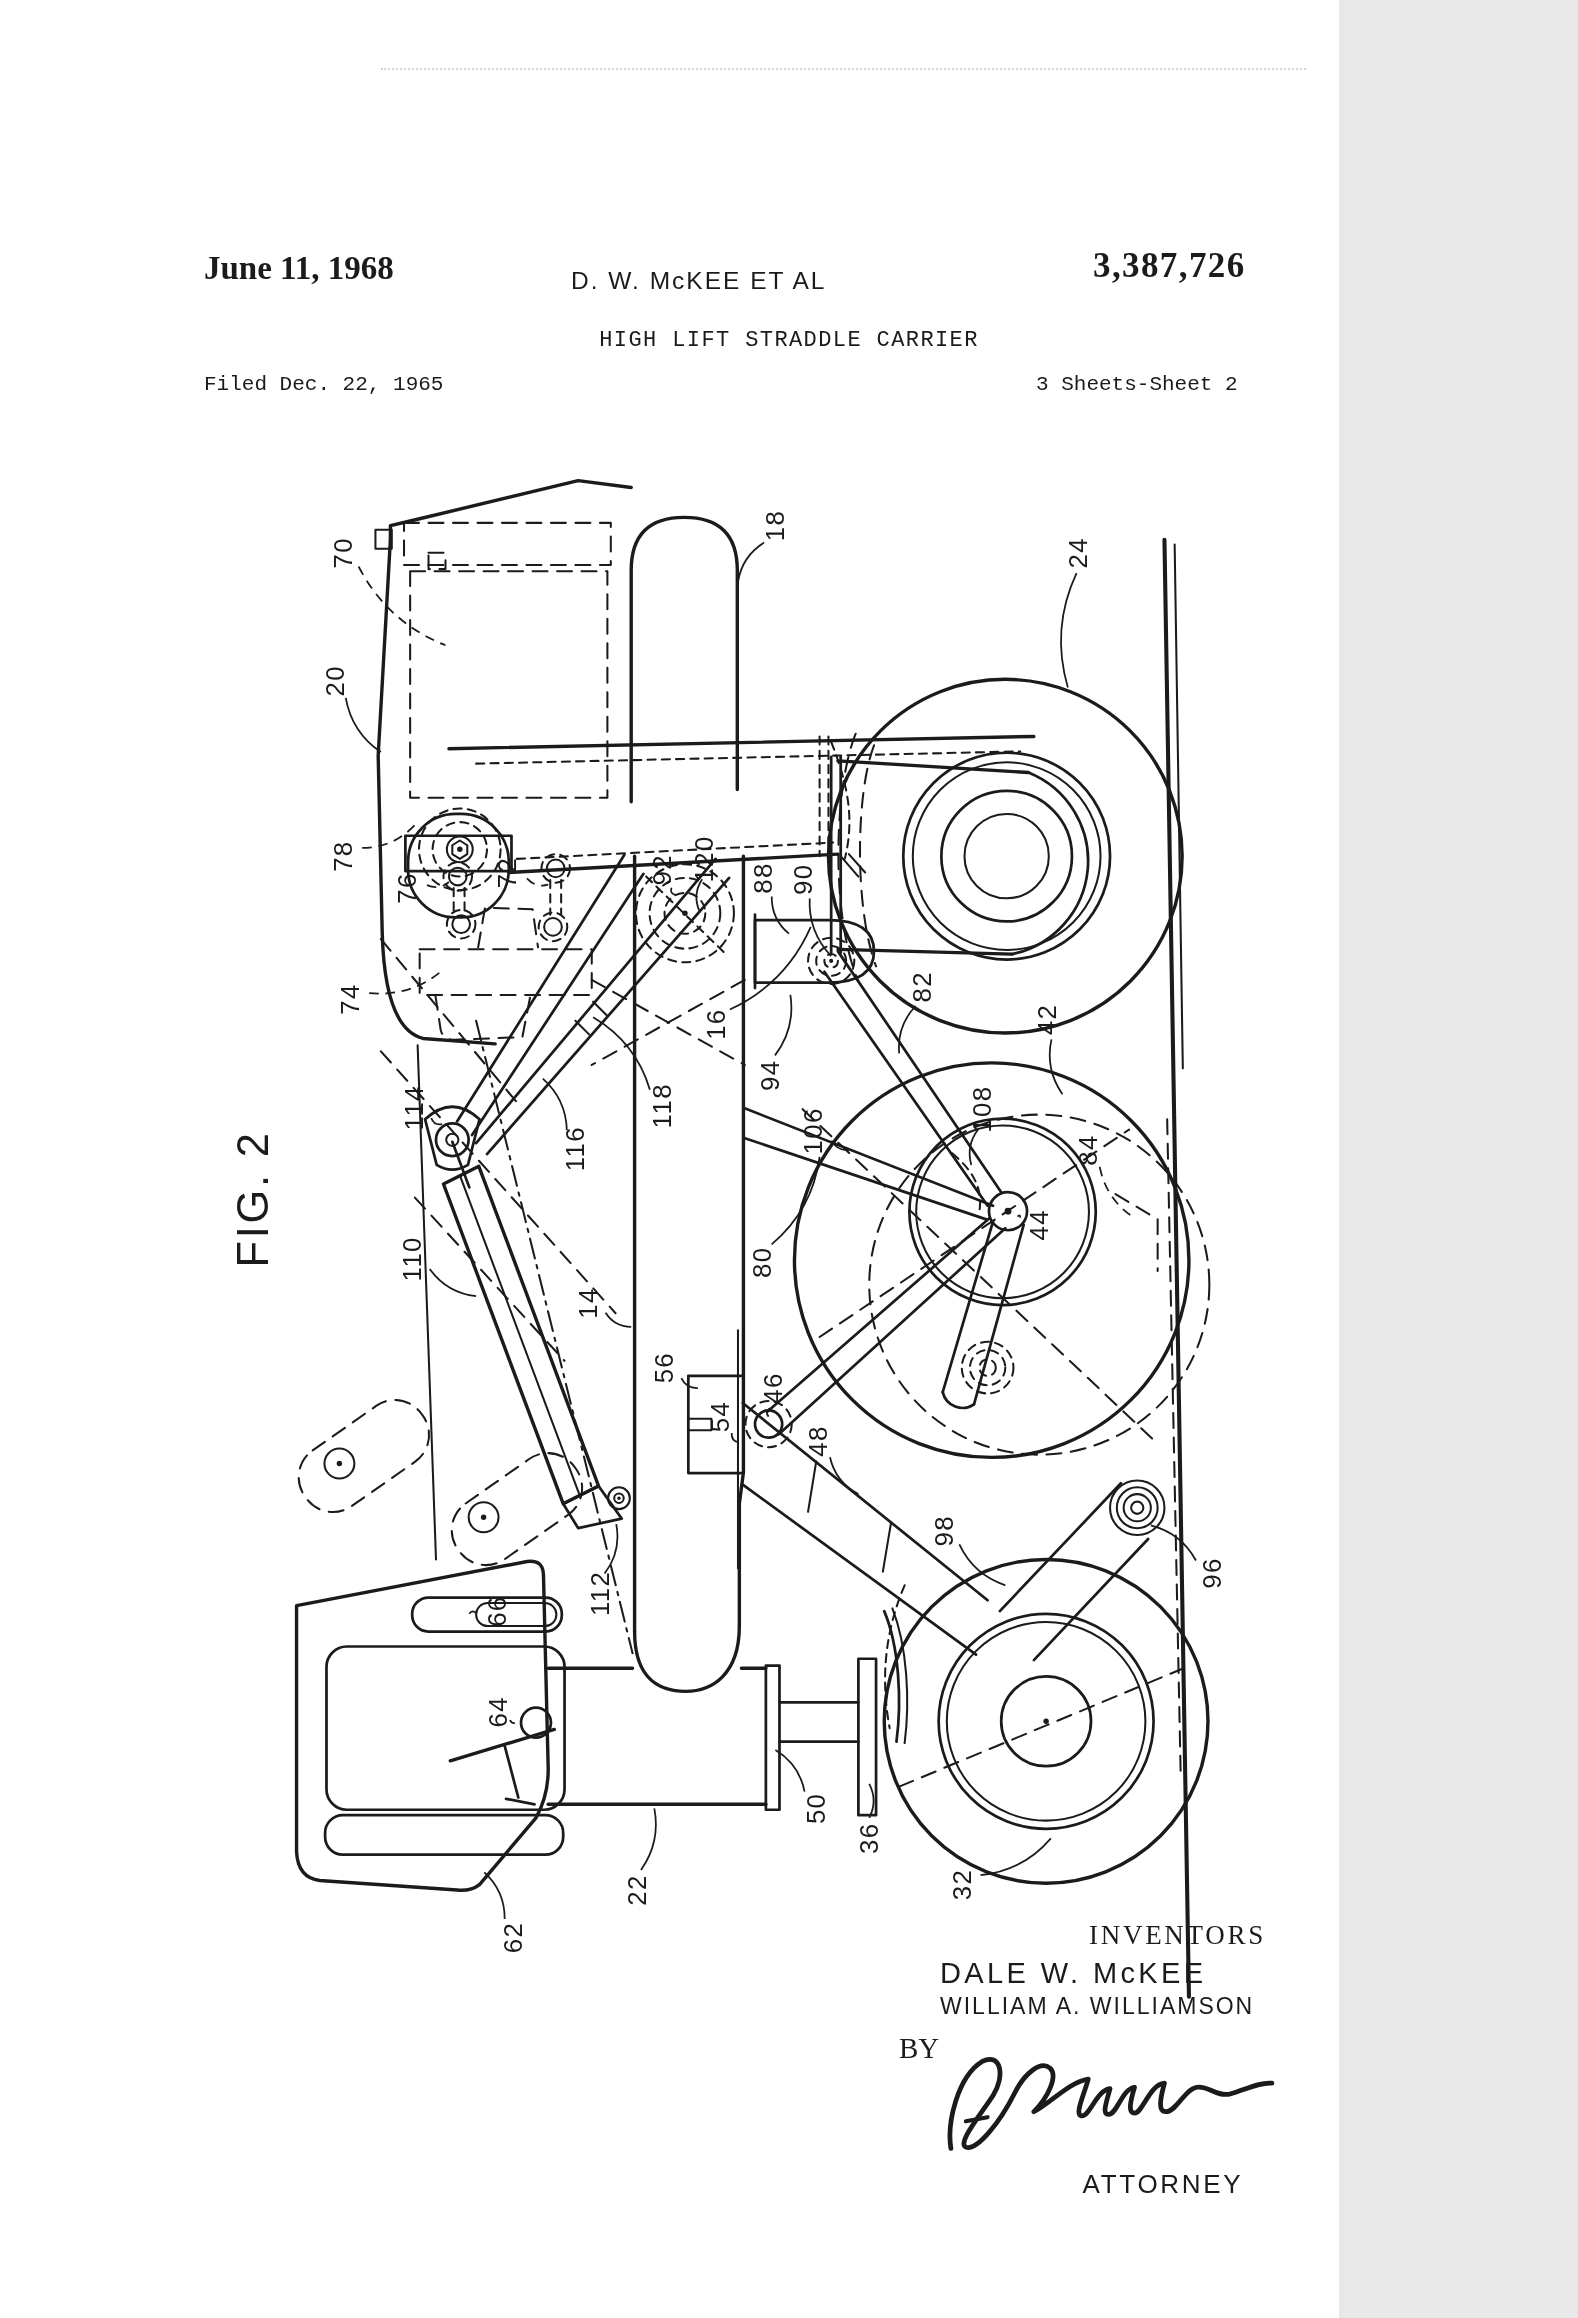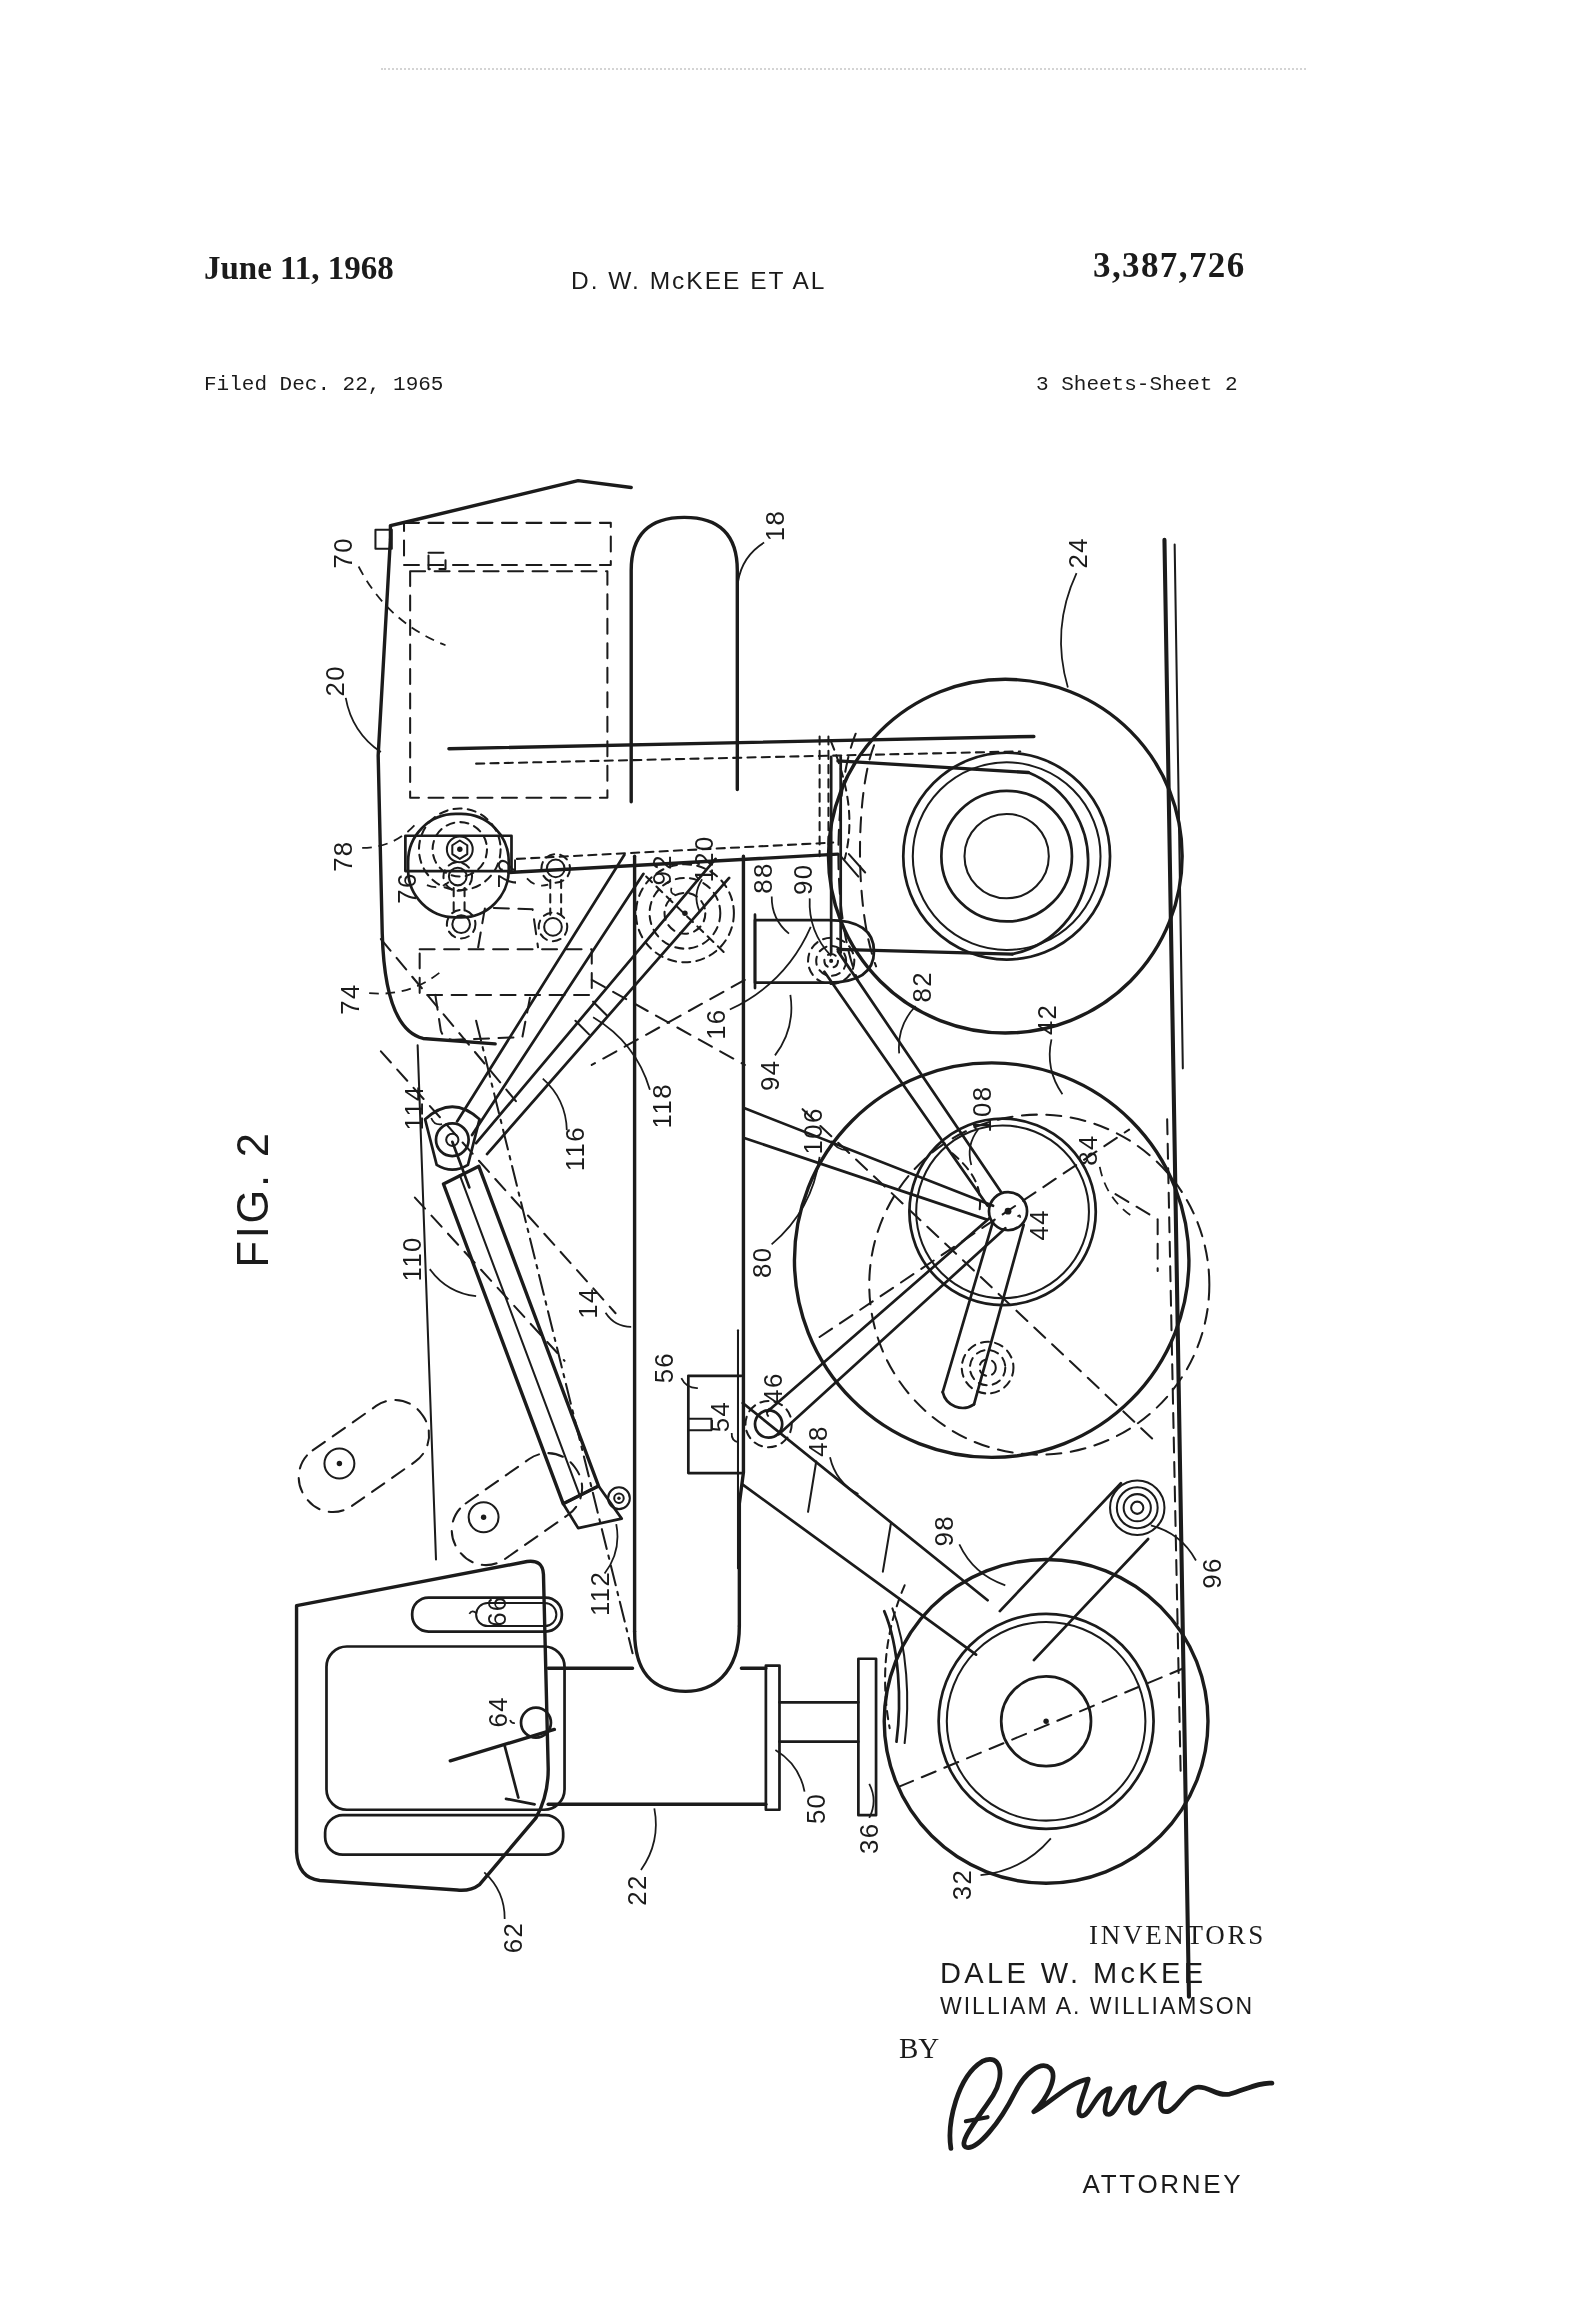--- a/index.html
+++ b/index.html
@@ -1,16 +1,16 @@
 <!DOCTYPE html>
 <html style="font-size:11px"><head>
 <meta charset="utf-8">
 <style>
   html,body{margin:0;padding:0;background:#e8e8e8;}
-  #sheet{position:relative;width:1578px;height:2319px;background:#ffffff;overflow:hidden;
+  #sheet{position:relative;width:1339px;height:2319px;background:#ffffff;overflow:hidden;
          font-family:"Liberation Sans",sans-serif;color:#1b1b1b;}
   .abs{position:absolute;white-space:nowrap;}
   .serifB{font-family:"Liberation Serif",serif;font-weight:bold;}
   .mono{font-family:"Liberation Mono",monospace;}
   .ital{font-family:"Liberation Serif",serif;}
   #artifact{position:absolute;left:381px;top:68px;width:925px;border-top:2.7px dotted #c3c3c3;opacity:.7;}
   svg{position:absolute;left:0;top:0;}
   .ln{stroke:#1b1b1b;fill:none;stroke-linecap:round;stroke-linejoin:round;}
   .s6{stroke-width:6;} .s5{stroke-width:5;} .s4{stroke-width:4;} .s3{stroke-width:3;}
   .dash{stroke-dasharray:22 14;} .dashf{stroke-dasharray:12 9;} .dashdot{stroke-dasharray:30 10 5 10;}
@@ -24,20 +24,21 @@
 </head>
 <body>
 
 <div id="sheet">
 
   <div id="artifact"></div>
 
   <div class="abs serifB" style="left:204px;top:250px;font-size:33px;">June 11, 1968</div>
   <div class="abs" style="left:571px;top:267px;font-size:24.5px;letter-spacing:2px;">D. W. McKEE ET AL</div>
   <div class="abs serifB" style="left:1061px;top:246px;font-size:35px;letter-spacing:1.4px;margin-left:32px;">3,387,726</div>
+  <div class="abs mono" style="left:204px;top:328px;width:1170px;text-align:center;font-size:22px;letter-spacing:1.4px;">HIGH LIFT STRADDLE CARRIER</div>
   <div class="abs mono" style="left:204px;top:373px;font-size:21px;text-align:right;">Filed Dec. 22, 1965</div>
   <div class="abs mono" style="left:1024px;top:373px;font-size:21px;margin-left:12px;">3 Sheets-Sheet 2</div>
 
   <svg width="1578" height="2319" viewBox="0 0 2320 3408">
 
     <text class="figlabel" transform="translate(372 1762) rotate(-90)">FIG. 2</text>
 
     <g>
       <path class="ln s6" d="M1712 793 L1748 2935"></path>
       <path class="ln s3" d="M1727 800 L1739 1570"></path>

